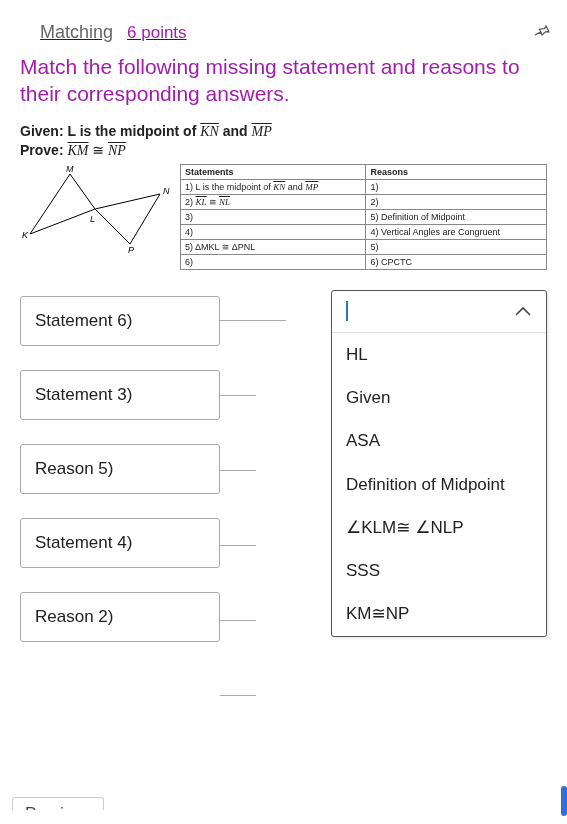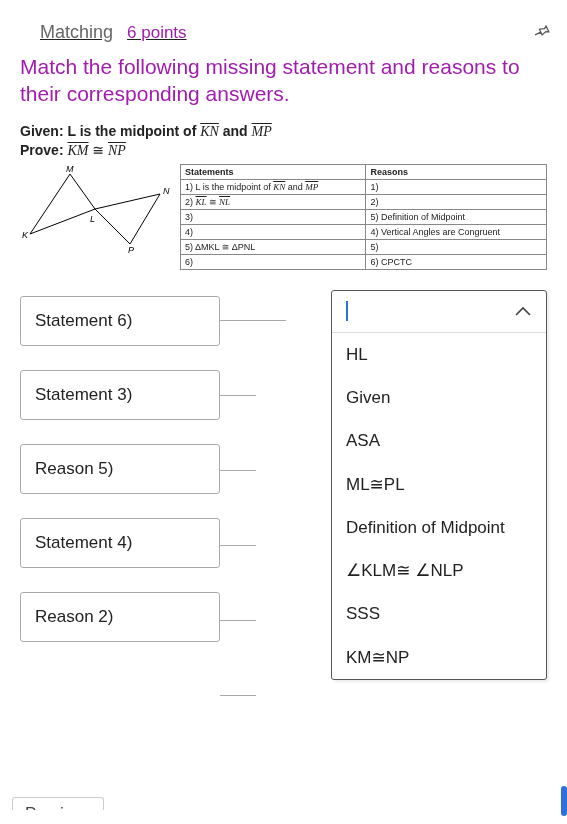--- a/index.html
+++ b/index.html
@@ -211,21 +211,20 @@
       <span class="caret-up">
         <svg width="18" height="12" viewBox="0 0 18 12">
             <path d="M2 10 L9 3 L16 10" stroke="#444" stroke-width="1.6" fill="none"></path>
           </svg>
       </span>
     </div>
     <div class="dropdown-options">
       <div class="opt">HL</div>
       <div class="opt">Given</div>
       <div class="opt">ASA</div>
-      <div class="opt">ML≅PL</div>
       <div class="opt">Definition of Midpoint</div>
       <div class="opt">∠KLM≅ ∠NLP</div>
       <div class="opt">SSS</div>
       <div class="opt">KM≅NP</div>
     </div>
   </div>
 </div>
 
 <div class="footer-prev">Previous</div>
 <div class="right-tick"></div>

